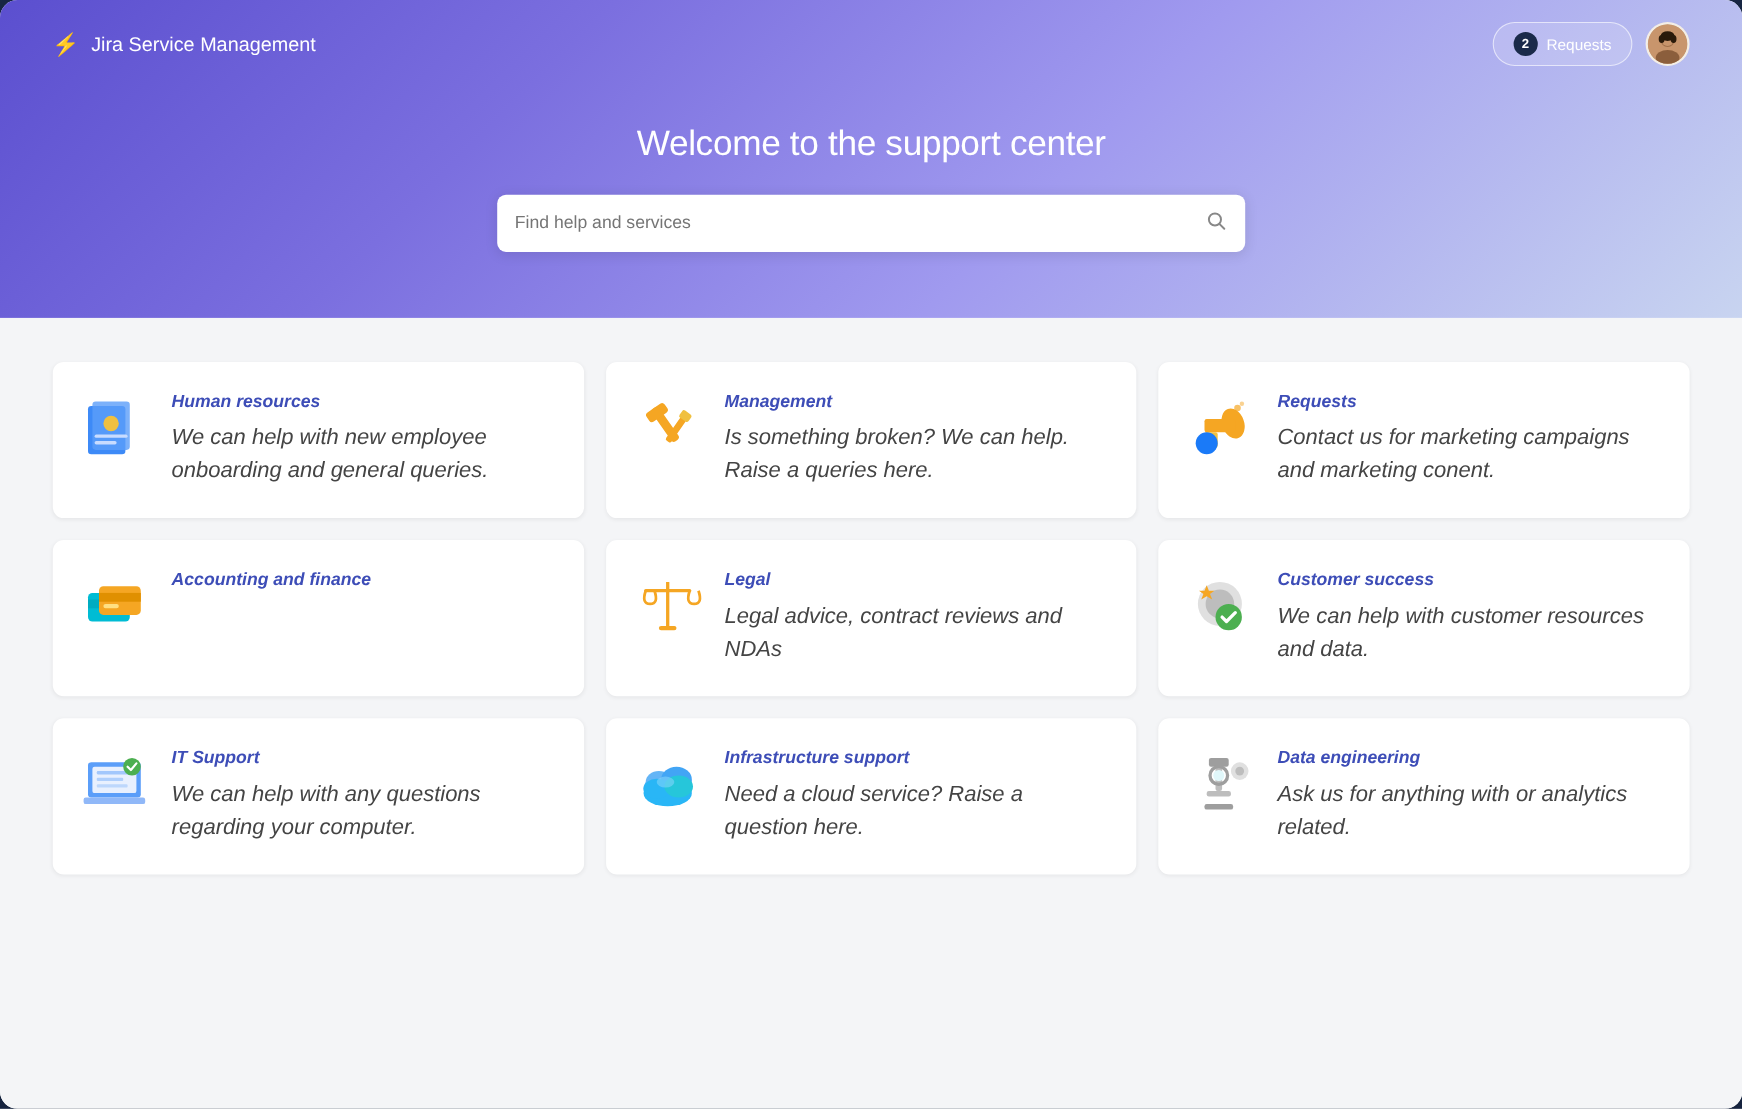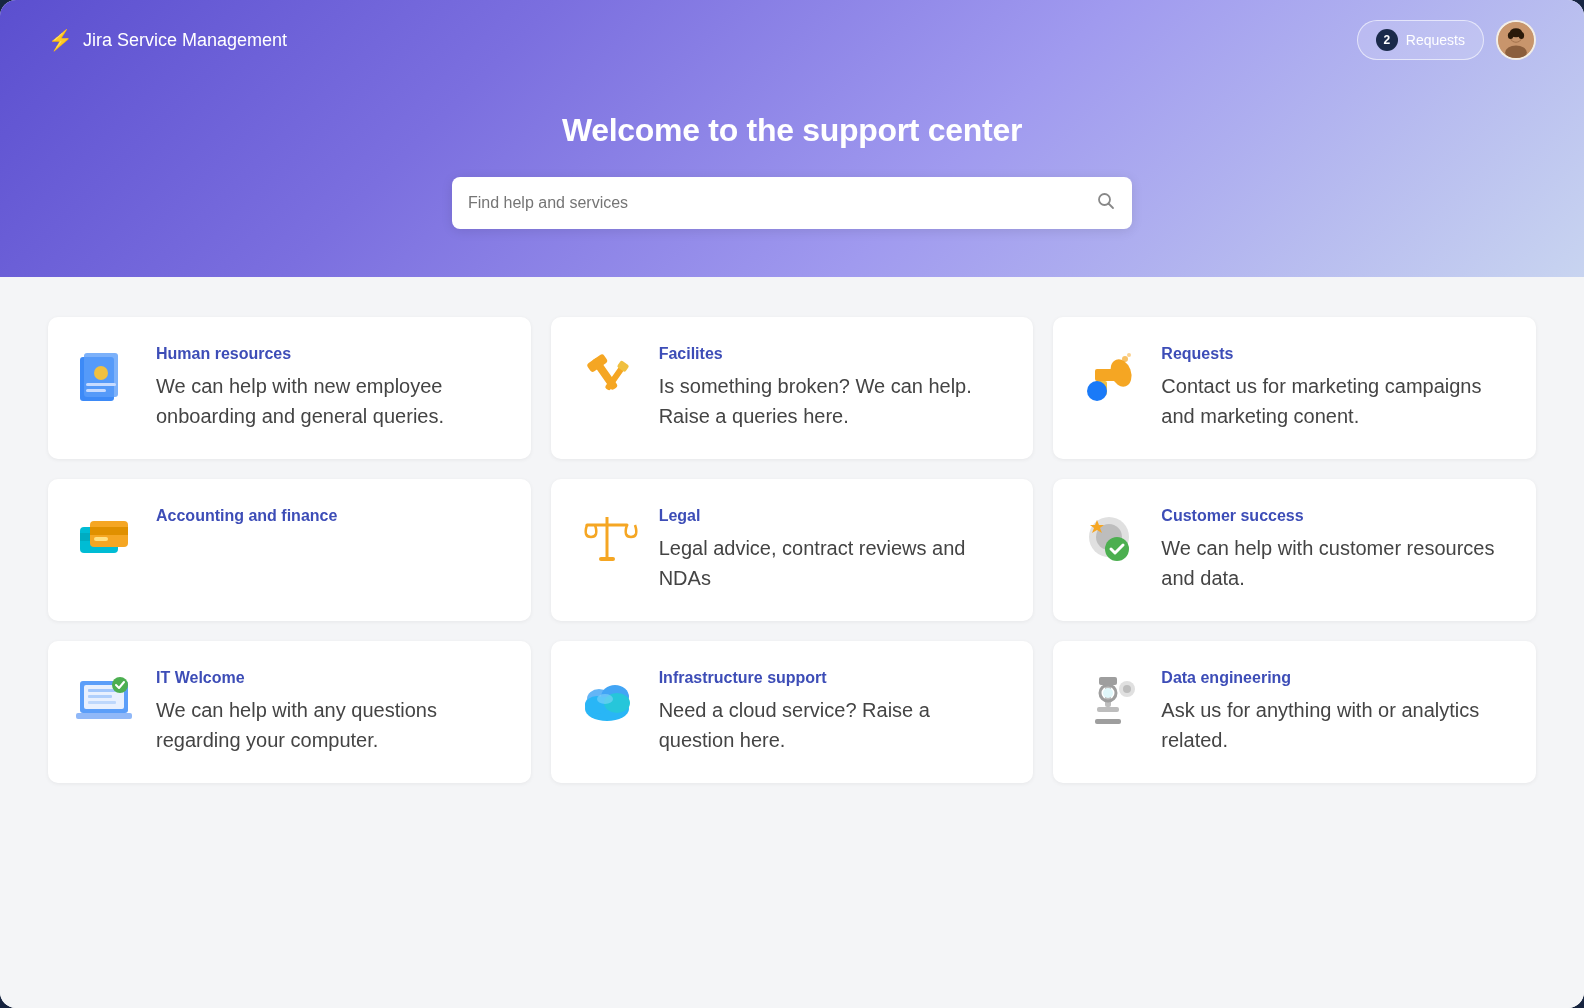--- a/index.html
+++ b/index.html
@@ -89,27 +89,27 @@
       background: #c8a882;
       display: flex;
       align-items: center;
       justify-content: center;
       cursor: pointer;
     }
     .hero-title {
       text-align: center;
       color: #fff;
       font-size: 32px;
-      font-weight: 700;
+      font-weight: 400;
       margin-bottom: 28px;
       letter-spacing: -0.3px;
     }
     .search-bar {
       max-width: 680px;
-      margin: 0 auto;
+      margin: 12px auto;
       background: #fff;
       border-radius: 8px;
       display: flex;
       align-items: center;
       padding: 0 16px;
       height: 52px;
       box-shadow: 0 2px 12px rgba(0,0,0,0.1);
     }
     .search-bar input {
       flex: 1;
@@ -122,20 +122,21 @@
     .search-icon {
       color: #888;
       font-size: 18px;
     }
     
     .main {
       flex: 1;
       background: #f4f5f7;
       padding: 40px 48px;
       overflow-y: auto;
+      font-style: italic;
     }
     .cards-grid {
       display: grid;
       grid-template-columns: repeat(3, 1fr);
       gap: 20px;
     }
     .card {
       background: #fff;
       border-radius: 10px;
       padding: 28px 28px 28px 24px;
@@ -244,21 +245,21 @@
               <rect x="22" y="10" width="20" height="10" rx="3" fill="#f5a623"></rect>
             </g>
 
             <g transform="rotate(35, 32, 32) translate(10, 0)">
               <rect x="26" y="12" width="6" height="30" rx="2" fill="#f5a623"></rect>
               <rect x="24" y="10" width="10" height="8" rx="2" fill="#f0c040"></rect>
             </g>
           </svg>
         </div>
         <div class="card-content">
-          <div class="card-title">Facilites</div>
+          <div class="card-title">Management</div>
           <div class="card-desc">Is something broken? We can help. Raise a queries here.</div>
         </div>
       </div>
 
       <div class="card">
         <div class="card-icon">
           <svg class="icon-svg" viewBox="0 0 64 64">
 
             <ellipse cx="44" cy="28" rx="10" ry="14" fill="#f5a623" transform="rotate(-20, 44, 28)"></ellipse>
             <rect x="18" y="24" width="28" height="12" rx="2" fill="#f5a623"></rect>
@@ -344,21 +345,21 @@
             <rect x="16" y="26" width="24" height="3" rx="1" fill="#5b9ef9" opacity="0.4"></rect>
             <rect x="16" y="32" width="28" height="3" rx="1" fill="#5b9ef9" opacity="0.3"></rect>
 
             <rect x="4" y="44" width="56" height="6" rx="2" fill="#90b8f8"></rect>
 
             <circle cx="48" cy="16" r="8" fill="#4caf50"></circle>
             <polyline points="44,16 47,19 52,13" stroke="white" stroke-width="2" fill="none" stroke-linecap="round" stroke-linejoin="round"></polyline>
           </svg>
         </div>
         <div class="card-content">
-          <div class="card-title">IT Welcome</div>
+          <div class="card-title">IT Support</div>
           <div class="card-desc">We can help with any questions regarding your computer.</div>
         </div>
       </div>
 
       <div class="card">
         <div class="card-icon">
           <svg class="icon-svg" viewBox="0 0 64 64">
 
             <ellipse cx="32" cy="36" rx="22" ry="14" fill="#64b5f6"></ellipse>
             <ellipse cx="24" cy="30" rx="12" ry="10" fill="#64b5f6"></ellipse>

